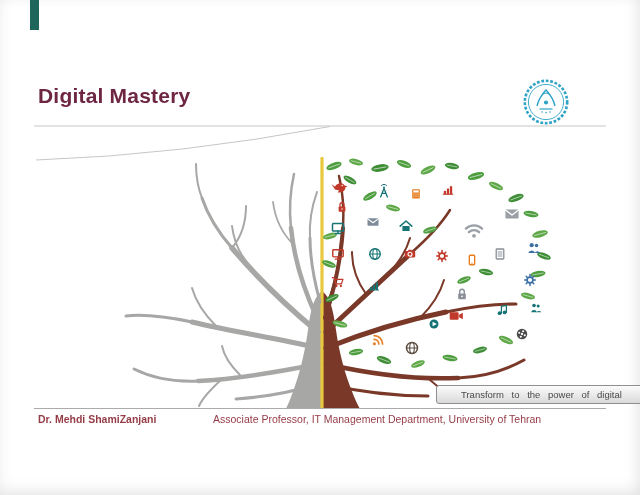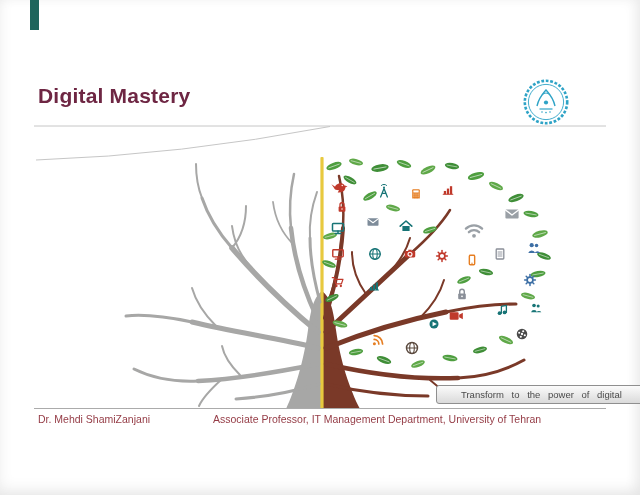--- a/index.html
+++ b/index.html
@@ -21,21 +21,21 @@
   .bareT{fill:var(--bare-branch);}
   .digT{fill:var(--digital-branch);}
   .bareB{stroke:var(--bare-branch);fill:none;stroke-linecap:round;}
   .digB{stroke:var(--digital-branch);fill:none;stroke-linecap:round;}
   .badge{position:absolute;left:436px;top:385px;height:17px;padding:0 24px;
          border:1px solid var(--badge-border);border-radius:3px;
          background:linear-gradient(#fbfbfb,#dadada);
          display:flex;align-items:center;justify-content:flex-start;
          font-size:9.5px;color:var(--badge-text);word-spacing:5px;white-space:nowrap;}
   .footer-line{position:absolute;left:34px;top:408px;width:572px;height:1px;background:#ABABAB;}
-  .footer-author{position:absolute;left:38px;top:413px;font-size:10.5px;font-weight:normal;color:var(--footer-text);white-space:nowrap;}
+  .footer-author{position:absolute;left:38px;top:413px;font-size:10.5px;font-weight:bold;color:var(--footer-text);white-space:nowrap;}
   .footer-affiliation{position:absolute;left:213px;top:413px;font-size:10.5px;font-weight:normal;color:var(--footer-text);white-space:nowrap;}
 </style>
 </head>
 <body>
 
 <div class="page">
 
   <div class="accent-bar"></div>
 
   <h1 class="title">Digital Mastery</h1>

